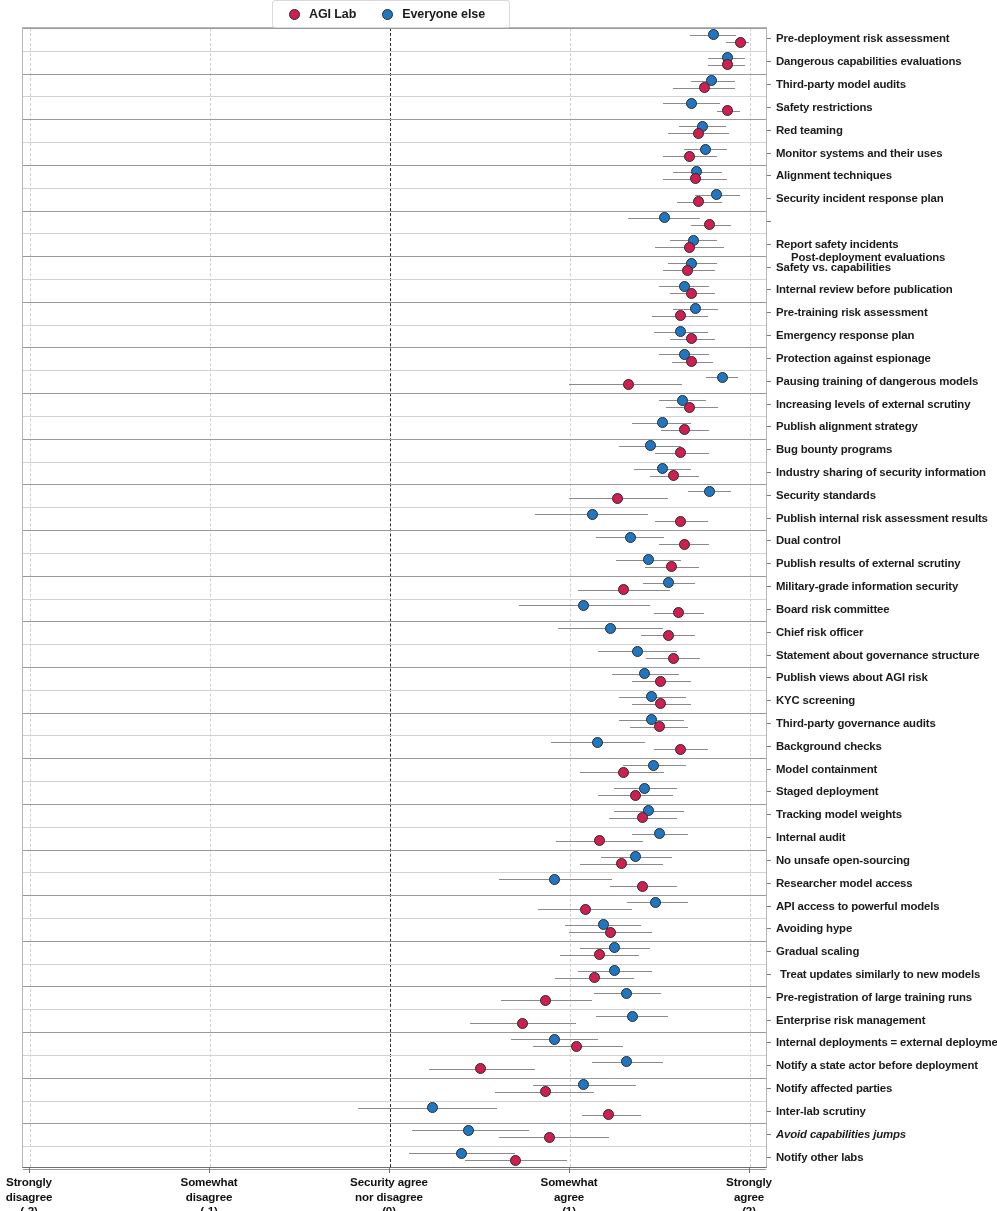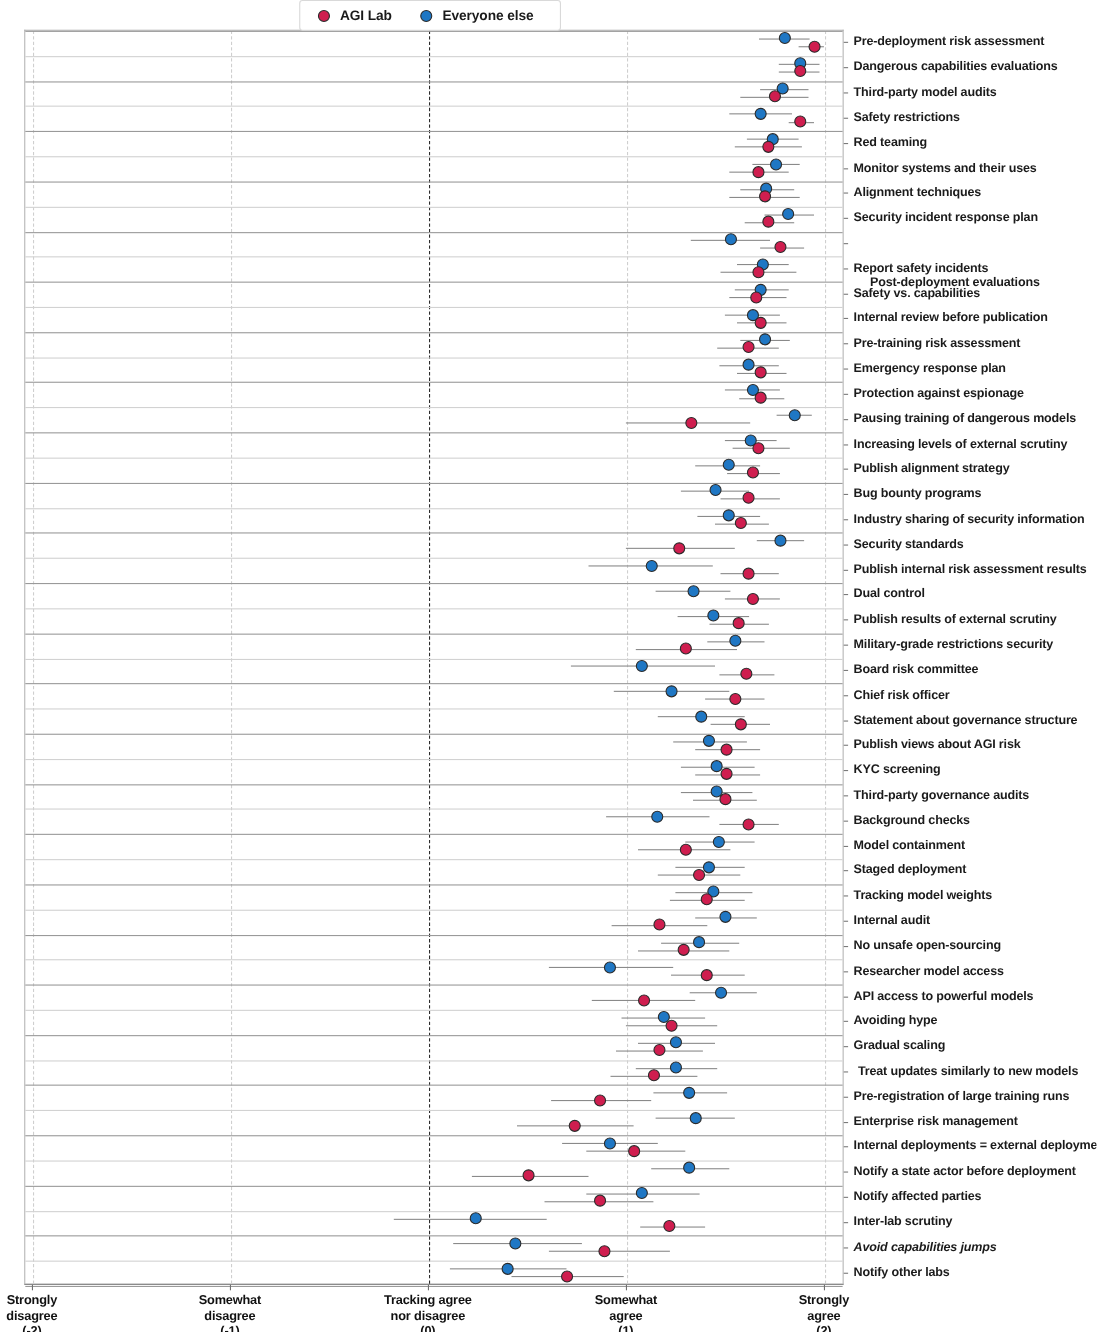--- a/index.html
+++ b/index.html
@@ -396,21 +396,21 @@
         <div class="pt" style="left: 671.6px; top: 15.0612px; background: rgb(207, 30, 79);"></div>
         <div class="tickmark" style="left: 767px; top: 11.41px;"></div>
         <div class="rowlabel" style="left: 776px; top: 11.41px;">Publish results of external scrutiny</div>
       </div>
       <div class="row" style="top: 574.68px; height: 22.82px;">
         <div class="ci" style="left: 642.8px; width: 52.2px; top: 7.987px;"></div>
         <div class="pt" style="left: 668px; top: 7.987px; background: rgb(31, 119, 196);"></div>
         <div class="ci" style="left: 578px; width: 91.8px; top: 15.0612px;"></div>
         <div class="pt" style="left: 623px; top: 15.0612px; background: rgb(207, 30, 79);"></div>
         <div class="tickmark" style="left: 767px; top: 11.41px;"></div>
-        <div class="rowlabel" style="left: 776px; top: 11.41px;">Military-grade restrictions security</div>
+        <div class="rowlabel" style="left: 776px; top: 11.41px;">Military-grade information security</div>
       </div>
       <div class="row" style="top: 597.5px; height: 22.82px;">
         <div class="ci" style="left: 518.6px; width: 131.4px; top: 7.987px;"></div>
         <div class="pt" style="left: 583.4px; top: 7.987px; background: rgb(31, 119, 196);"></div>
         <div class="ci" style="left: 653.6px; width: 50.4px; top: 15.0612px;"></div>
         <div class="pt" style="left: 678.8px; top: 15.0612px; background: rgb(207, 30, 79);"></div>
         <div class="tickmark" style="left: 767px; top: 11.41px;"></div>
         <div class="rowlabel" style="left: 776px; top: 11.41px;">Board risk committee</div>
       </div>
       <div class="row" style="top: 620.32px; height: 22.82px;">
@@ -614,21 +614,21 @@
         <div>(-2)</div>
       </div>
       <div class="xtick" style="left: 209px; top: 1168px;"></div>
       <div class="xlab" style="left: 209px; top: 1175px;">
         <div>Somewhat</div>
         <div>disagree</div>
         <div>(-1)</div>
       </div>
       <div class="xtick" style="left: 389px; top: 1168px;"></div>
       <div class="xlab" style="left: 389px; top: 1175px;">
-        <div>Tracking agree</div>
+        <div>Security agree</div>
         <div>nor disagree</div>
         <div>(0)</div>
       </div>
       <div class="xtick" style="left: 569px; top: 1168px;"></div>
       <div class="xlab" style="left: 569px; top: 1175px;">
         <div>Somewhat</div>
         <div>agree</div>
         <div>(1)</div>
       </div>
       <div class="xtick" style="left: 749px; top: 1168px;"></div>

